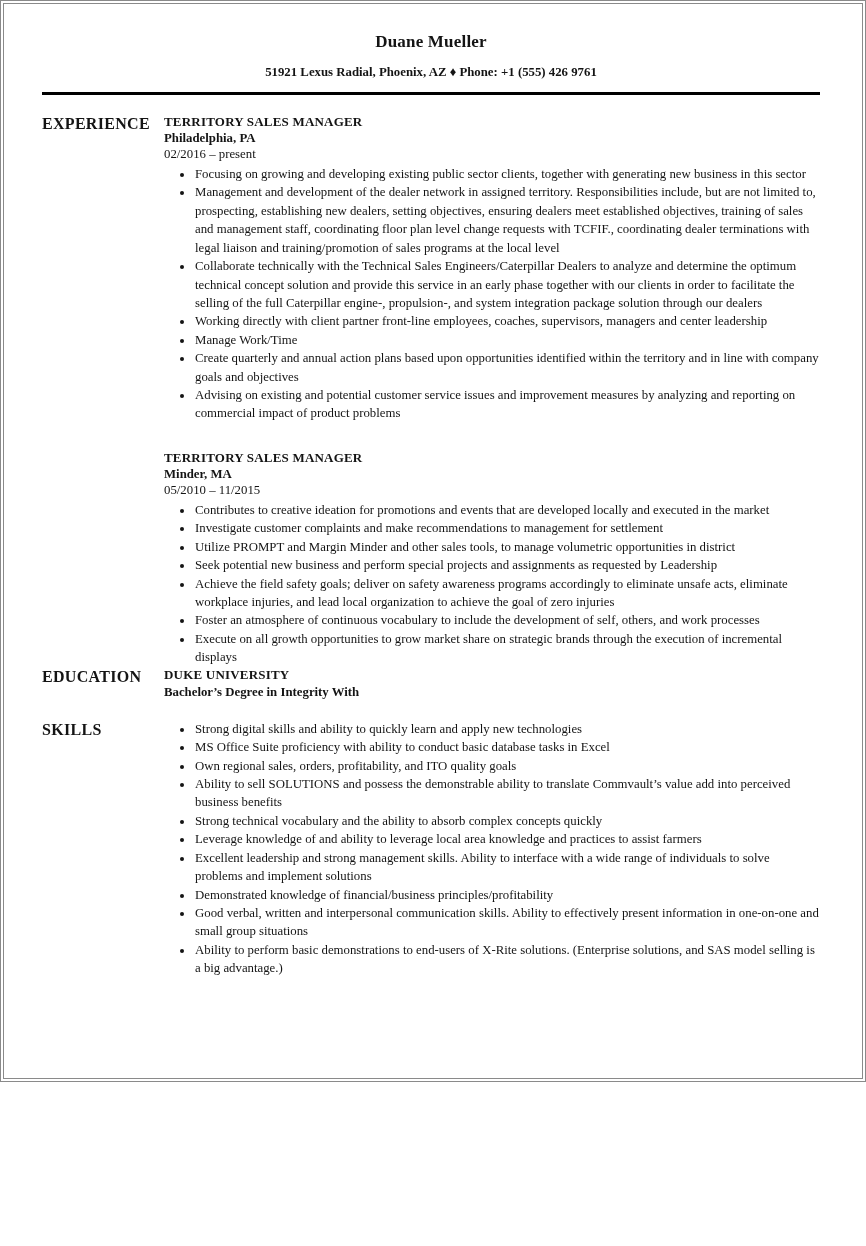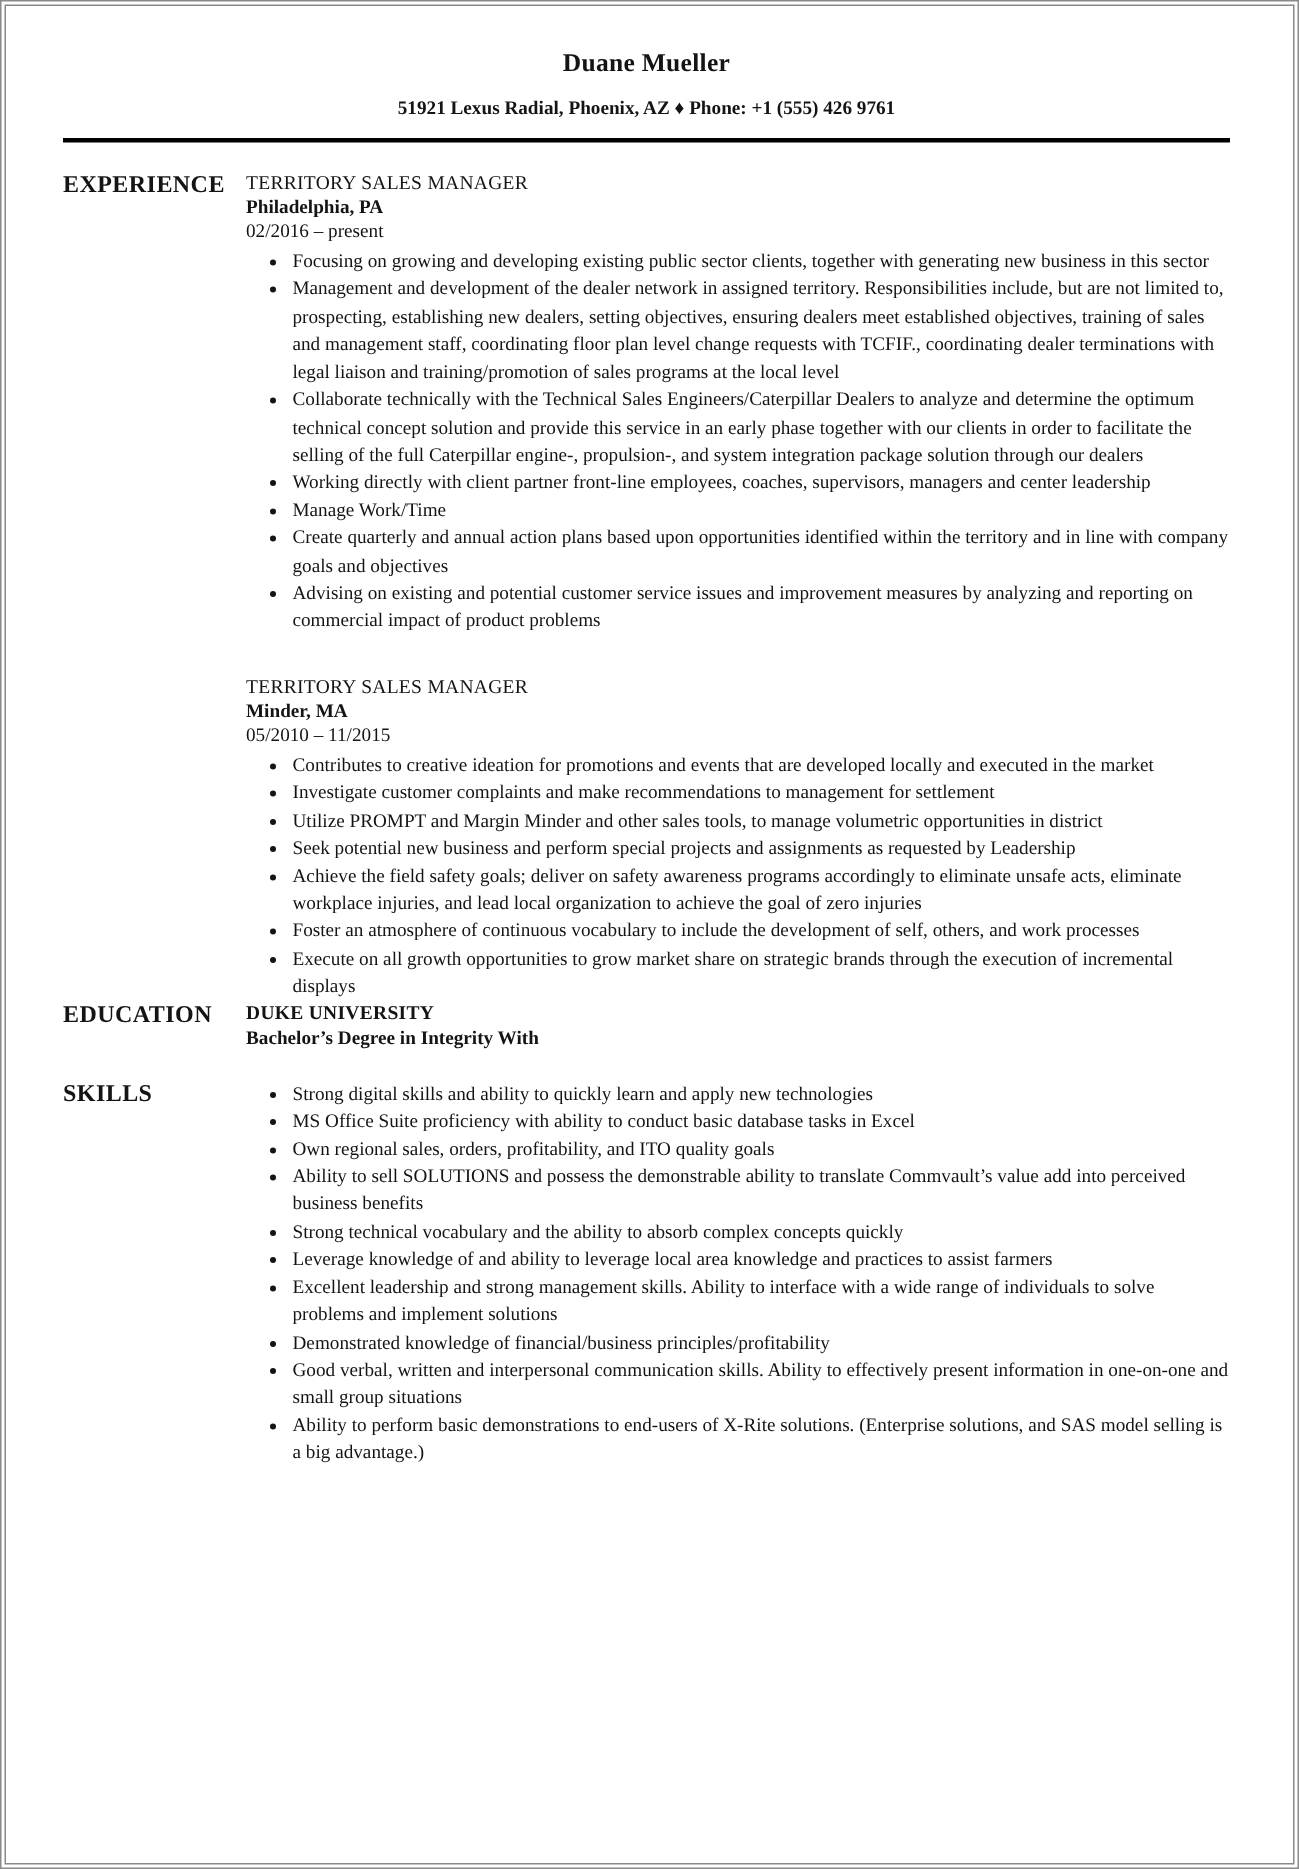--- a/index.html
+++ b/index.html
@@ -3,21 +3,21 @@
 <meta charset="utf-8">
 <style>
   html, body {
     margin: 0;
     padding: 0;
     background: #ffffff;
   }
   .page {
     position: relative;
     width: 866px;
-    height: 1246px;
+    height: 1082px;
     box-sizing: border-box;
     background: #ffffff;
     border: 4px double #8a8a8a;
     font-family: "Liberation Serif", "DejaVu Serif", serif;
     color: #141414;
     overflow: hidden;
   }
   .inner {
     padding: 22px 42px 20px 38px;
     box-sizing: border-box;
@@ -51,21 +51,21 @@
     font-weight: bold;
     letter-spacing: 0.3px;
     padding-top: 1px;
   }
   .section-body { flex: 1 1 auto; }
   .sec-experience { margin-top: 19px; }
   .sec-education { }
   .sec-skills { margin-top: 20px; }
   .job-title {
     font-size: 13px;
-    font-weight: normal;
+    font-weight: bold;
     letter-spacing: 0.2px;
   }
   .job-location {
     font-size: 12.8px;
     font-weight: bold;
     margin-top: 1px;
   }
   .job-dates {
     font-size: 12.8px;
     margin-top: 1px;

